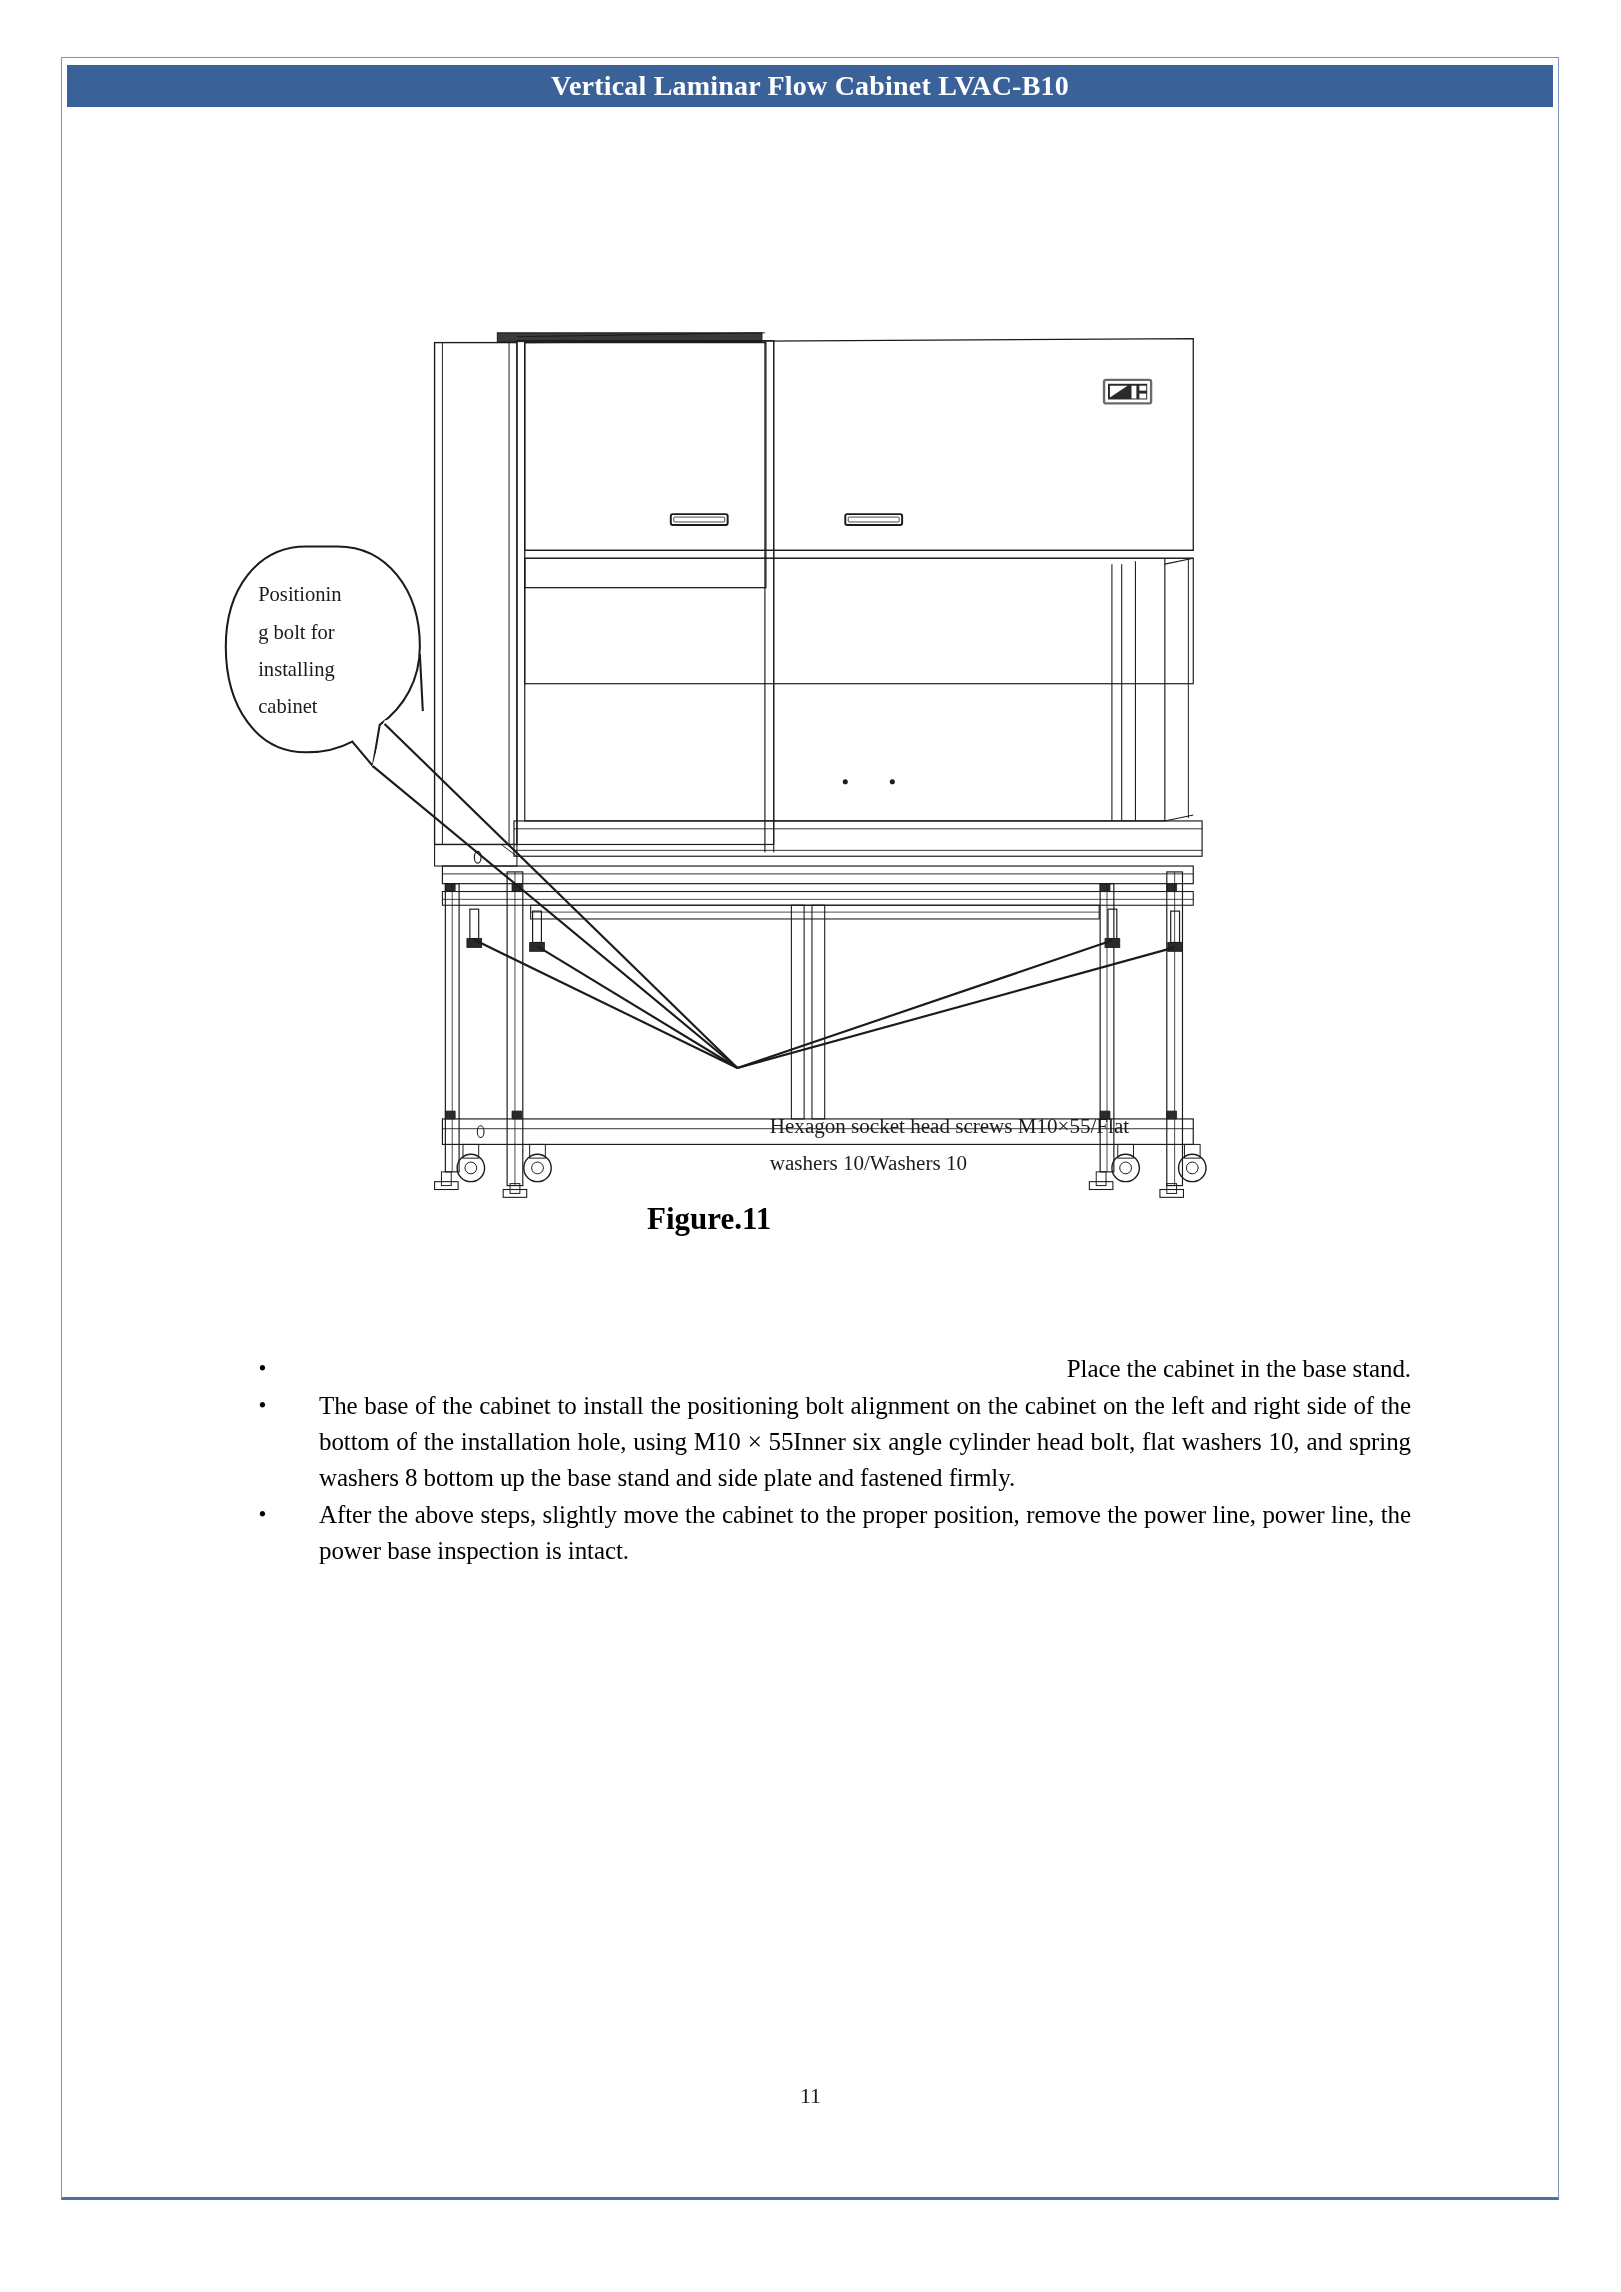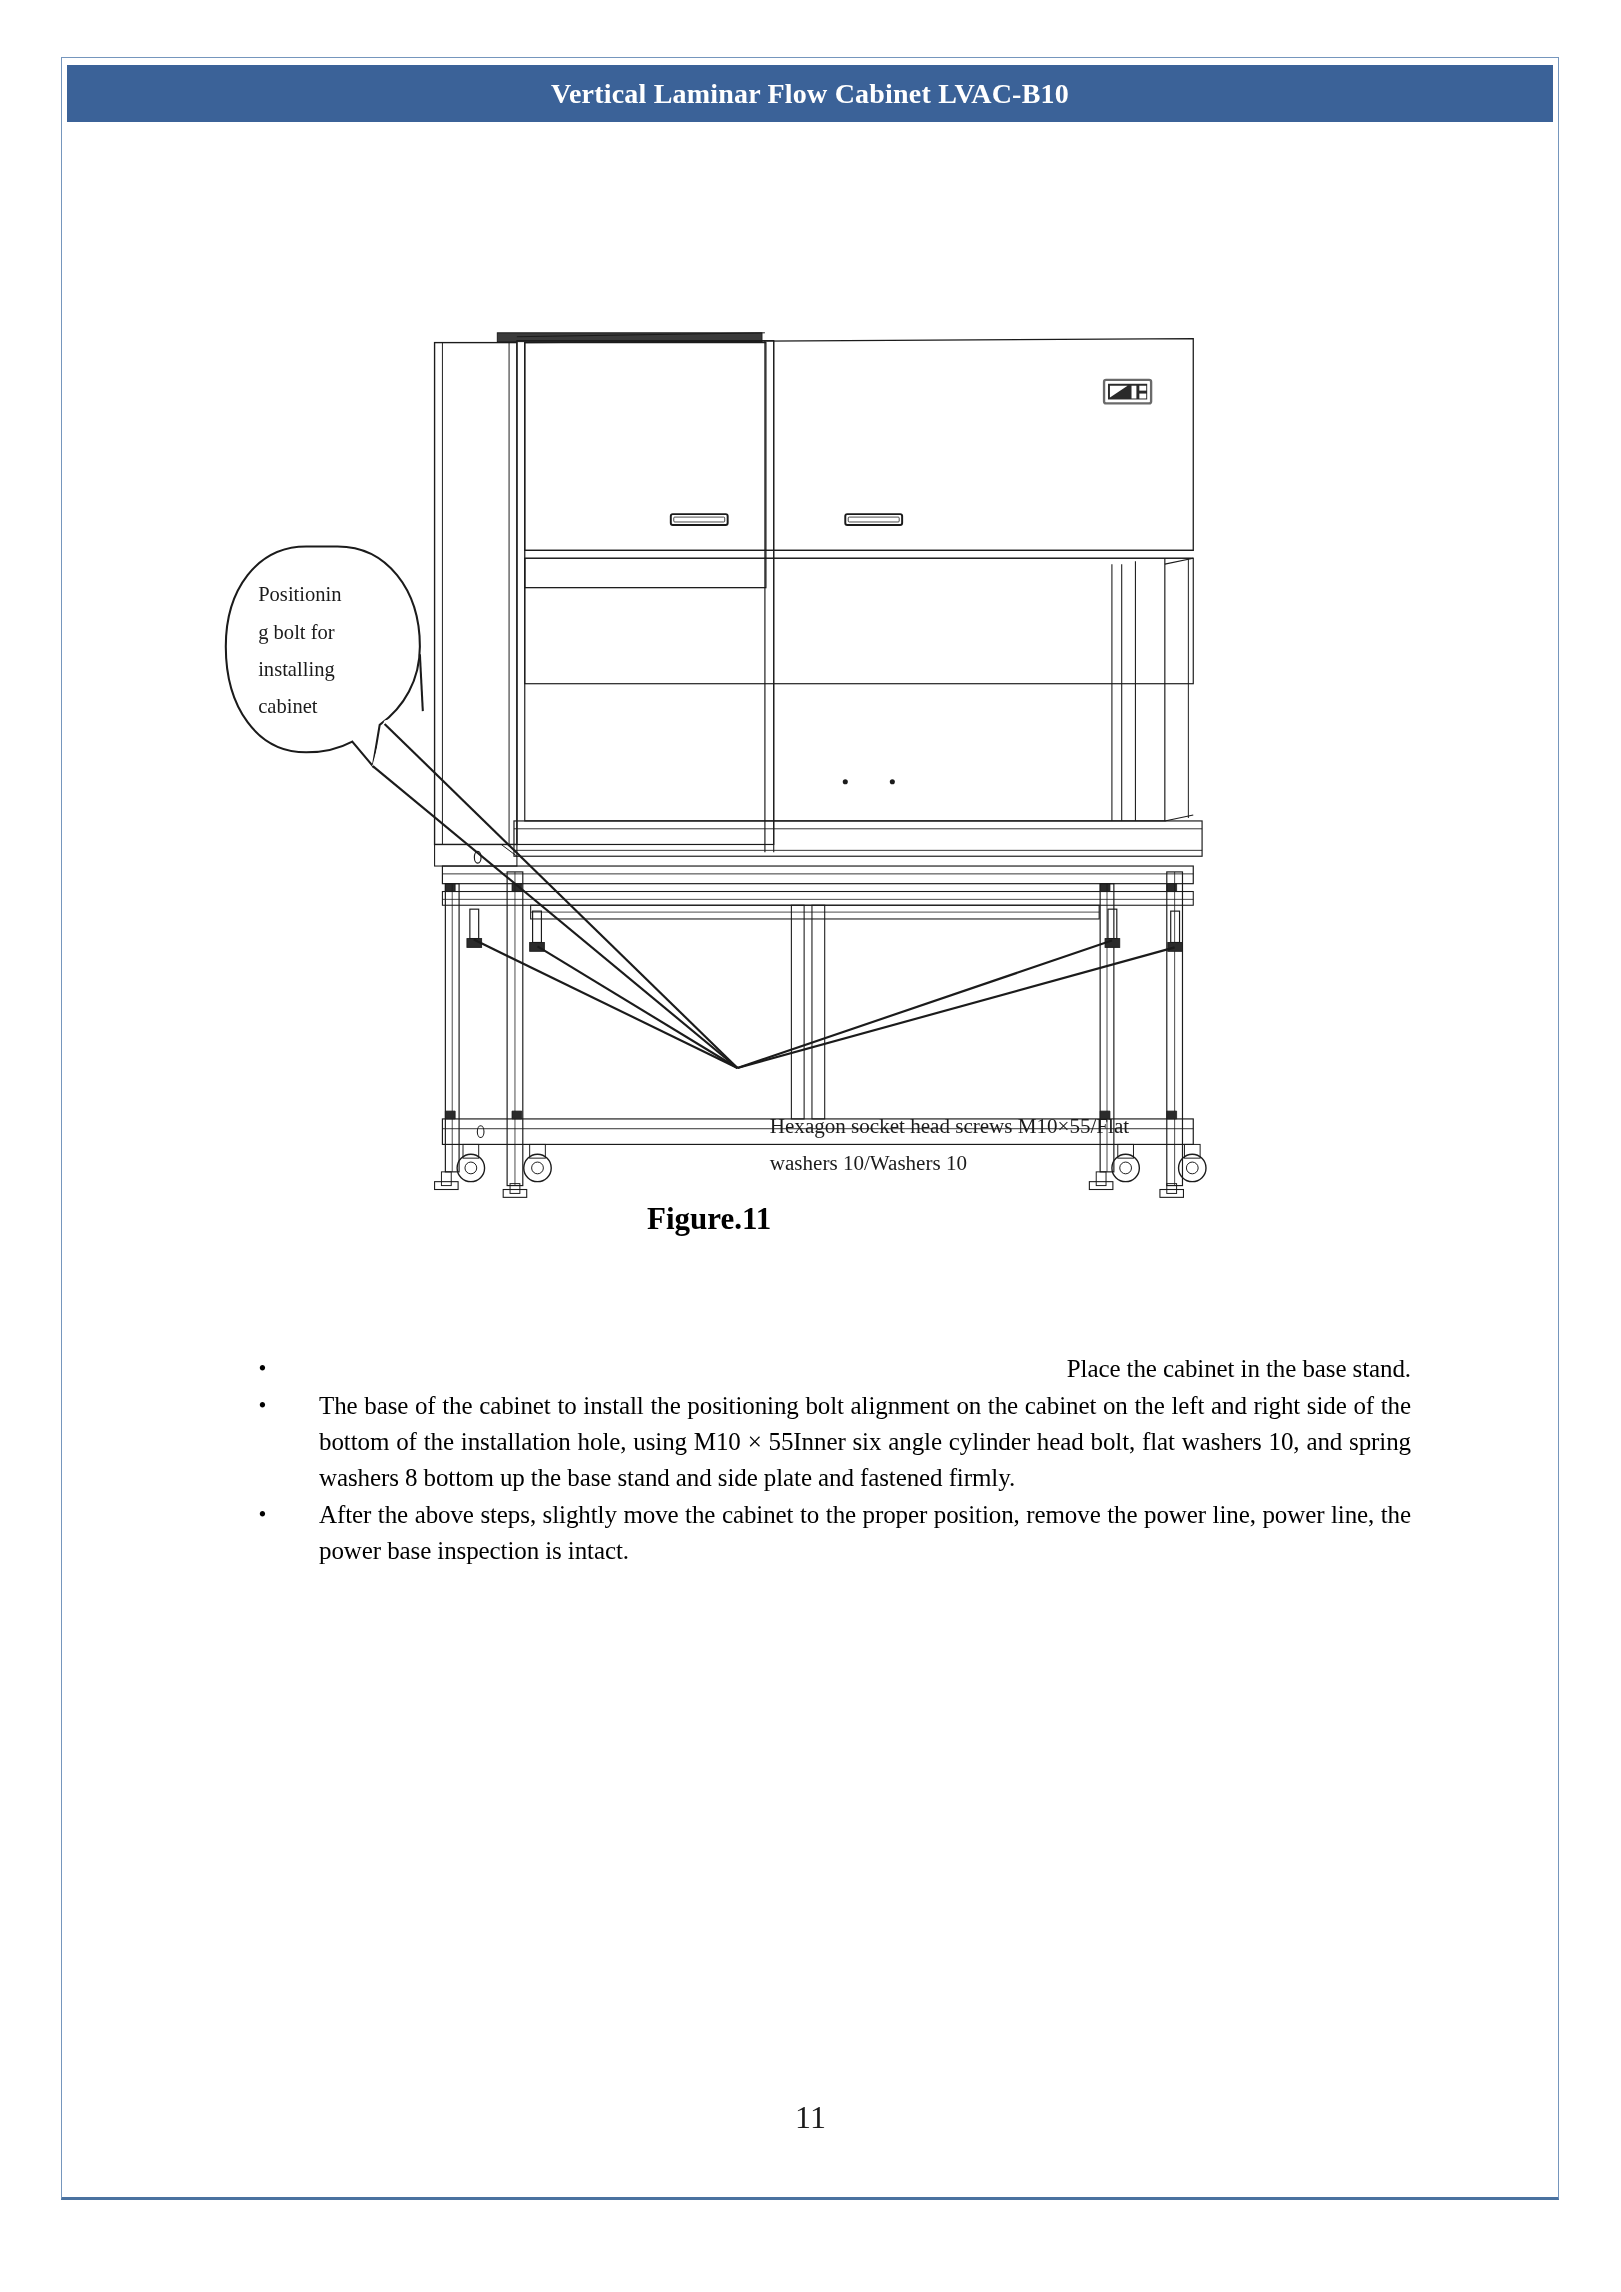--- a/index.html
+++ b/index.html
@@ -27,21 +27,21 @@
     box-sizing: border-box;
     background: #ffffff;
   }
 
   
   .header-band {
     position: absolute;
     left: 67px;
     top: 65px;
     width: 1486px;
-    height: 57px;
+    height: 42px;
     background: #3b6298;
     display: flex;
     align-items: center;
     justify-content: center;
     box-sizing: border-box;
   }
   .header-title {
     color: #ffffff;
     font-family: "Liberation Serif", serif;
     font-weight: bold;
@@ -105,23 +105,22 @@
   .bullet-text.nojust { text-align: right; }
 
   
   .page-number {
     position: absolute;
     left: 0;
     top: 2083px;
     width: 1621px;
     text-align: center;
     font-family: "Liberation Serif", serif;
-    font-size: 32px;
+    font-size: 22px;
     color: #1a1a1a;
-    margin-top: 16px;
   }
 
   
   .cal-text {
     font-family: "Liberation Serif", serif;
     font-size: 21px;
     fill: #1b1b1b;
   }
   .ann-text {
     font-family: "Liberation Serif", serif;

